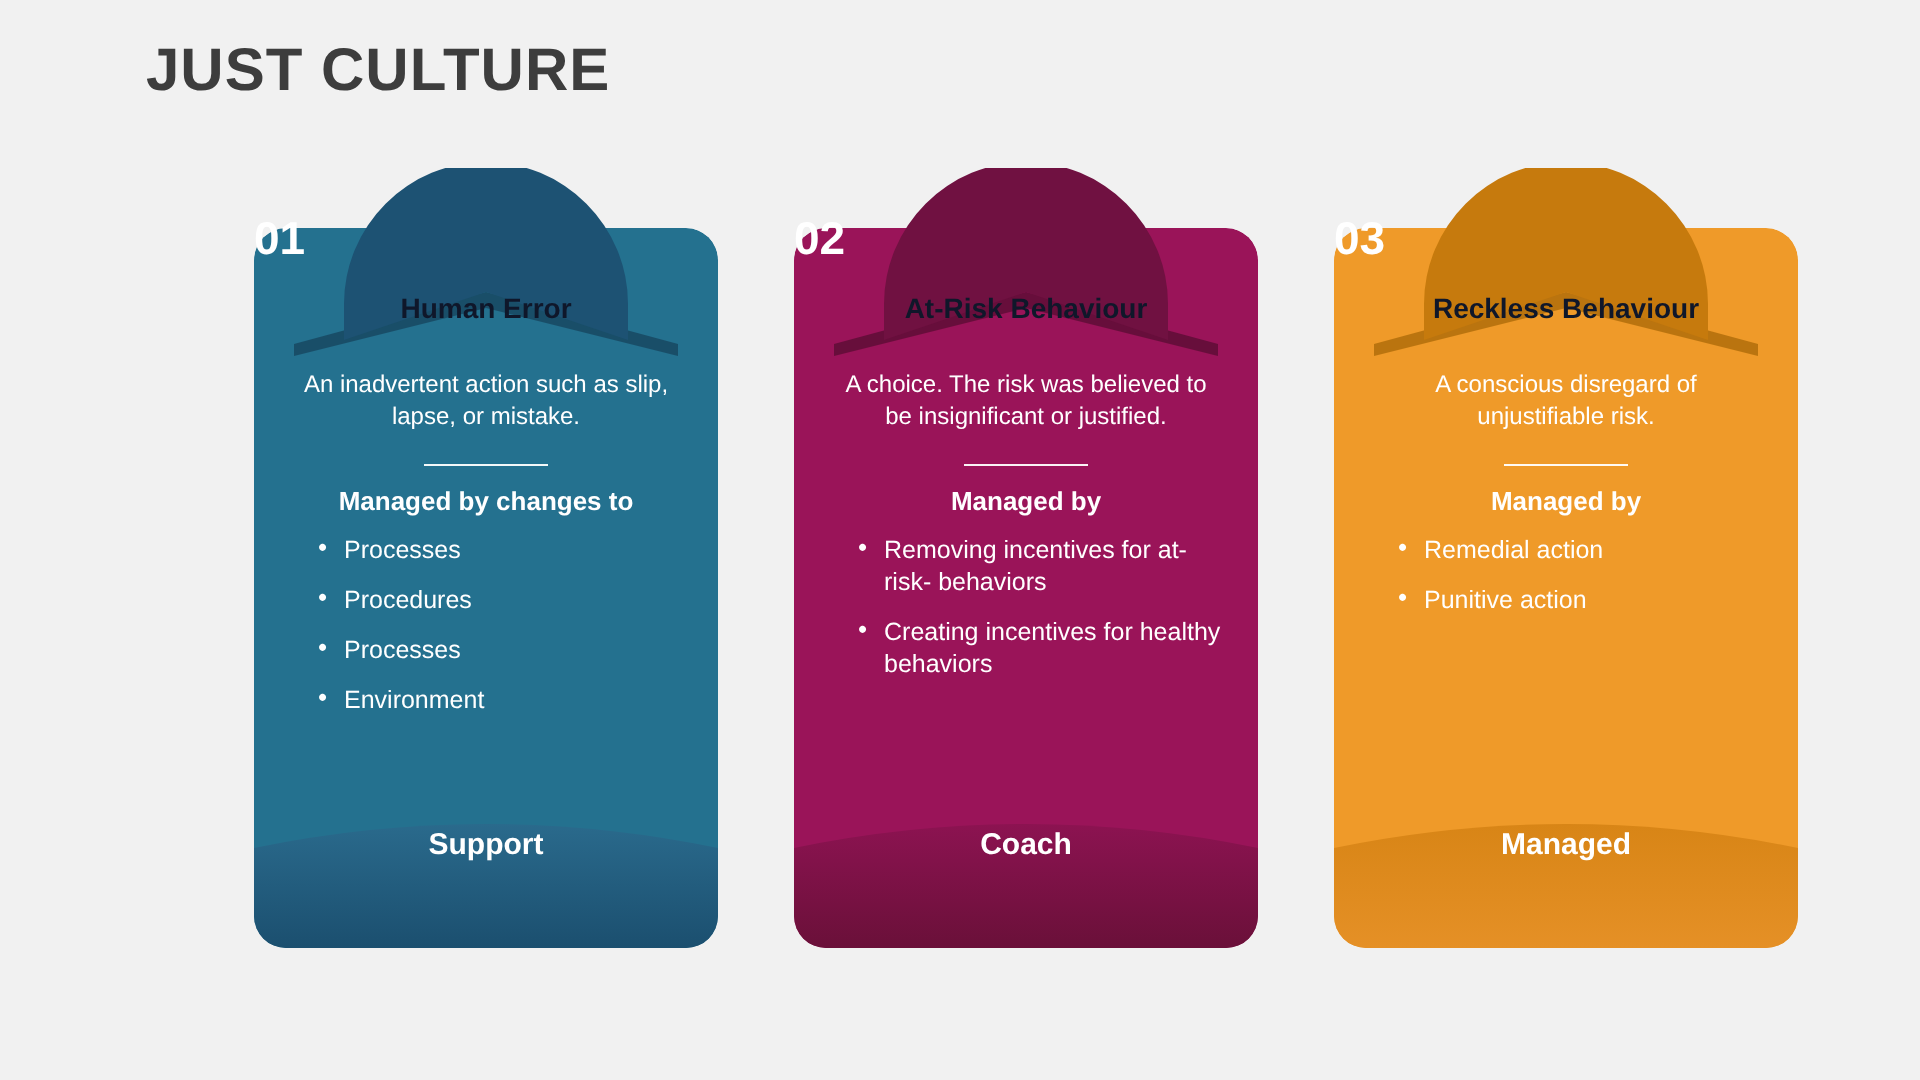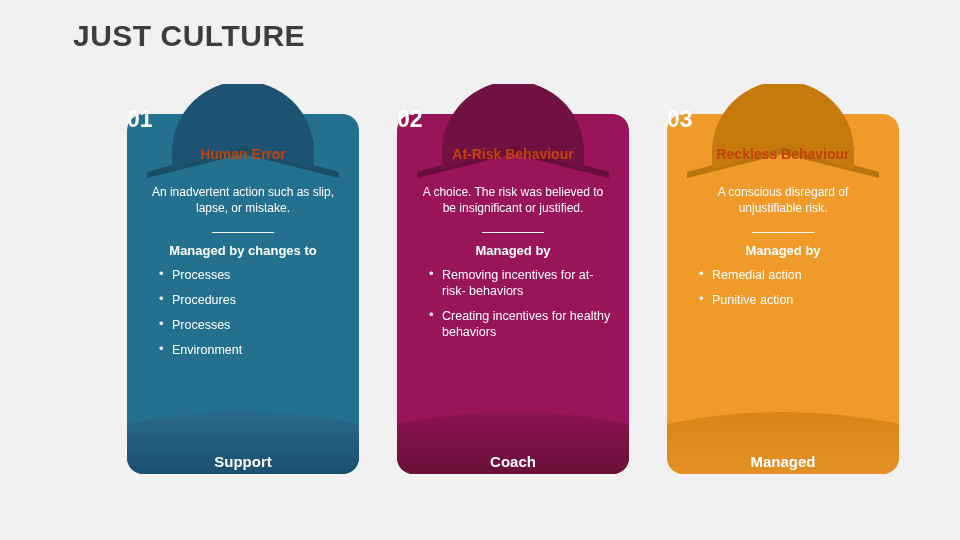--- a/index.html
+++ b/index.html
@@ -63,21 +63,21 @@
   }
 
   
   .card-footer {
     position: absolute;
     left: 0;
     bottom: 0;
     width: 232px;
     height: 60px;
     display: flex;
-    align-items: flex-end;
+    align-items: flex-start;
     justify-content: center;
   }
   .card-footer .footer-label {
     position: relative;
     z-index: 2;
     color: #ffffff;
     font-size: 15px;
     font-weight: bold;
     padding-bottom: 4px;
   }
@@ -110,21 +110,21 @@
     position: absolute;
     left: 0;
     top: 62px;
     width: 232px;
     padding: 0 14px;
     z-index: 2;
   }
 
   .card-heading {
     text-align: center;
-    color: #c2410c;
+    color: #0f172a;
     font-size: 14px;
     font-weight: bold;
     margin-top: 0;
   }
 
   .card-desc {
     text-align: center;
     color: #ffffff;
     font-size: 12px;
     line-height: 16px;

